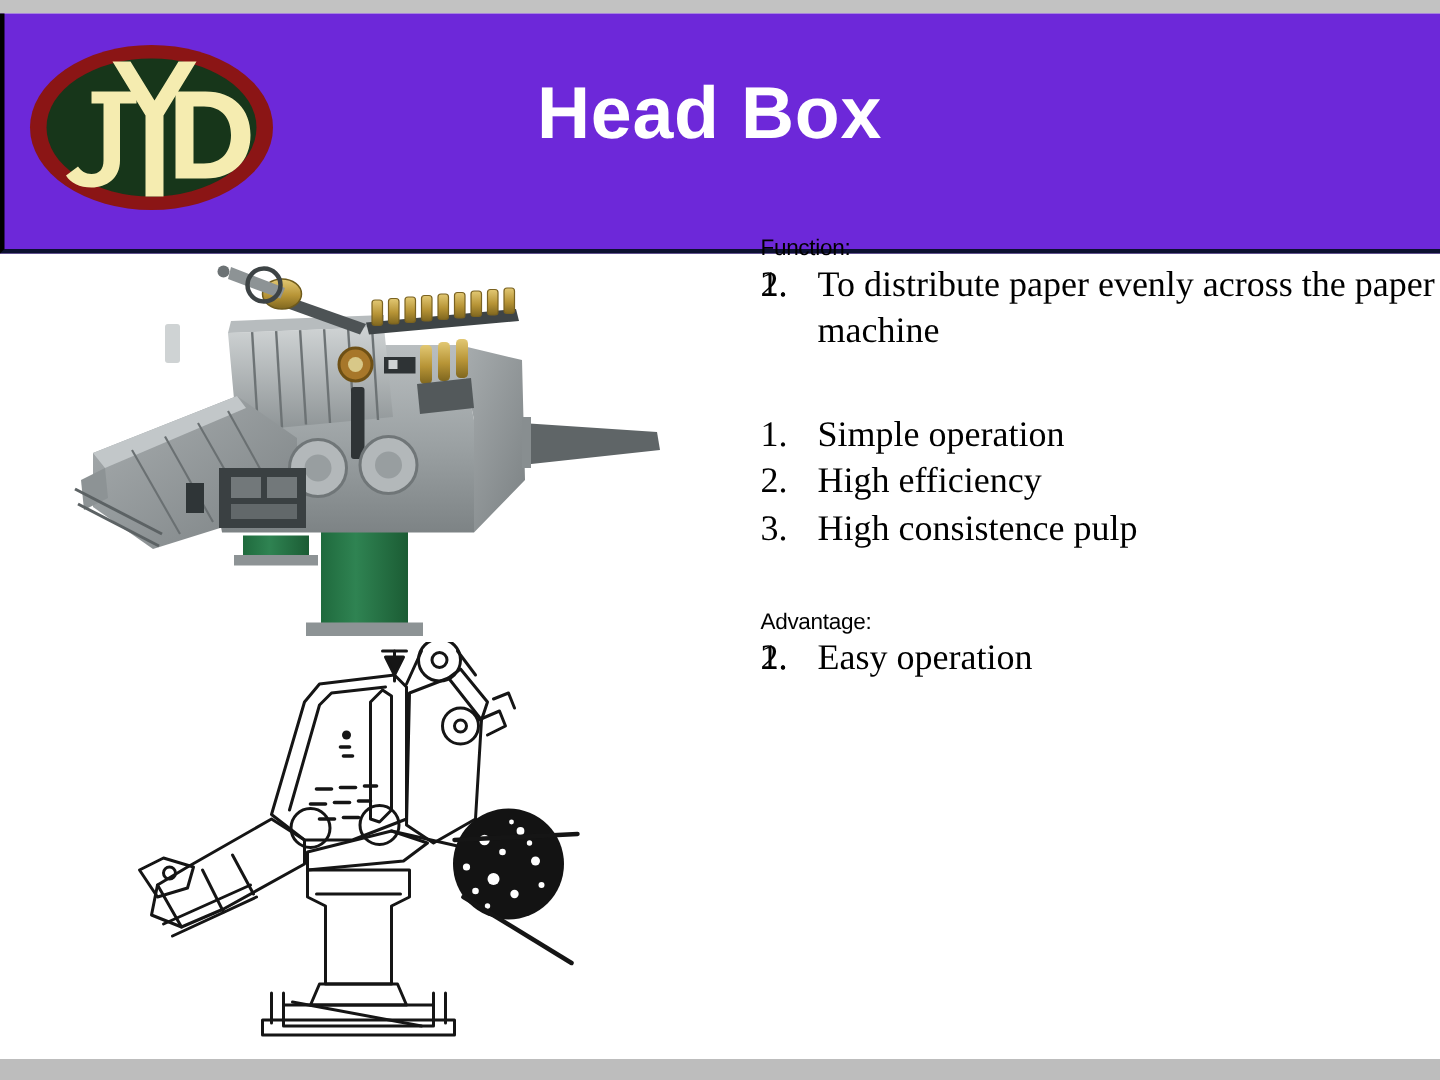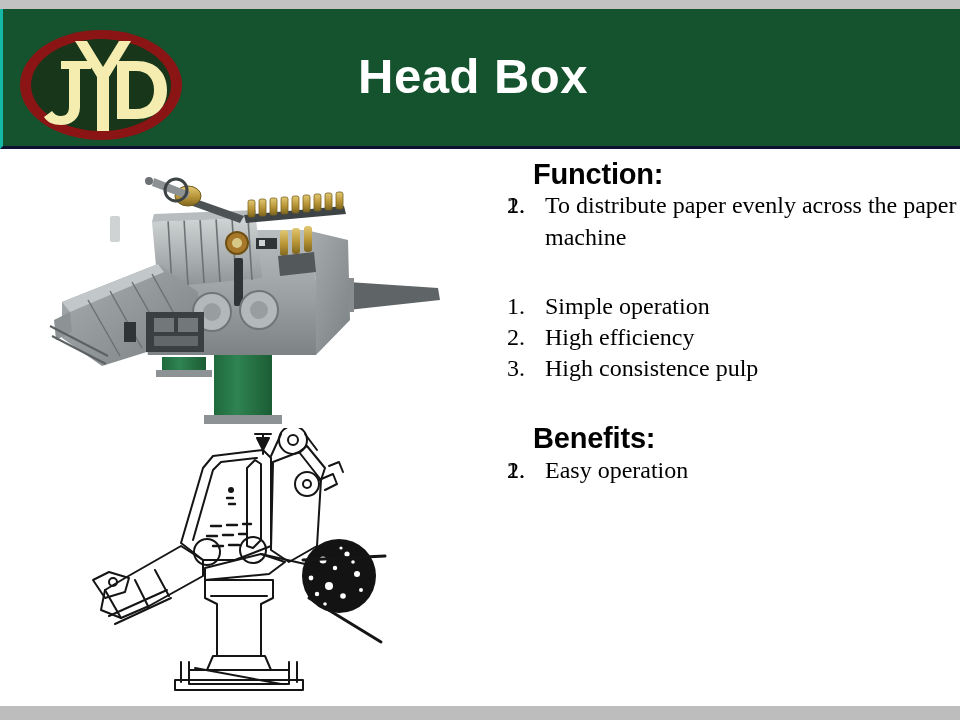--- a/index.html
+++ b/index.html
@@ -32,24 +32,24 @@
   .strip-bottom {
     position: absolute;
     left: 0; top: 706px;
     width: 960px; height: 14px;
     background: #bdbdbd;
   }
   
   .header {
     position: absolute;
     left: 0; top: 9px;
-    width: 960px; height: 140px;
-    background: #14532d;
+    width: 960px; height: 160px;
+    background: #6d28d9;
     border-bottom: 3px solid #0c1130;
-    border-left: 3px solid #14b8a6;
+    border-left: 3px solid #000000;
     box-sizing: border-box;
   }
   .header-title {
     position: absolute;
     left: 355px;
     top: 42px;
     width: 540px;
     color: #ffffff;
     font-size: 49px;
     font-weight: bold;
@@ -67,26 +67,25 @@
   }
   
   .content-col {
     position: absolute;
     left: 507px;
     top: 158px;
     width: 450px;
   }
   .sec-heading {
     font-family: "Liberation Sans", sans-serif;
-    font-weight: bold;
-    font-size: 29px;
+    font-weight: normal;
+    font-size: 15px;
     color: #000000;
     line-height: 1.12;
     letter-spacing: -0.2px;
-    margin-left: 26px;
   }
   .sec-list {
     list-style: none;
     margin: 0;
     padding: 0;
   }
   .sec-list li {
     font-family: "Liberation Serif", serif;
     font-size: 24px;
     color: #000000;
@@ -405,21 +404,21 @@
         <li>
           <span class="num">3.</span>
           <span>High consistence pulp</span>
         </li>
       </ul>
     </div>
 
     <div class="gap-b"></div>
 
     <div class="sec-block">
-      <div class="sec-heading">Benefits:</div>
+      <div class="sec-heading">Advantage:</div>
       <ul class="sec-list">
         <li>
           <span class="num">1.</span>
         </li>
         <li>
           <span class="num">2.</span>
           <span>Easy operation</span>
         </li>
       </ul>
     </div>

